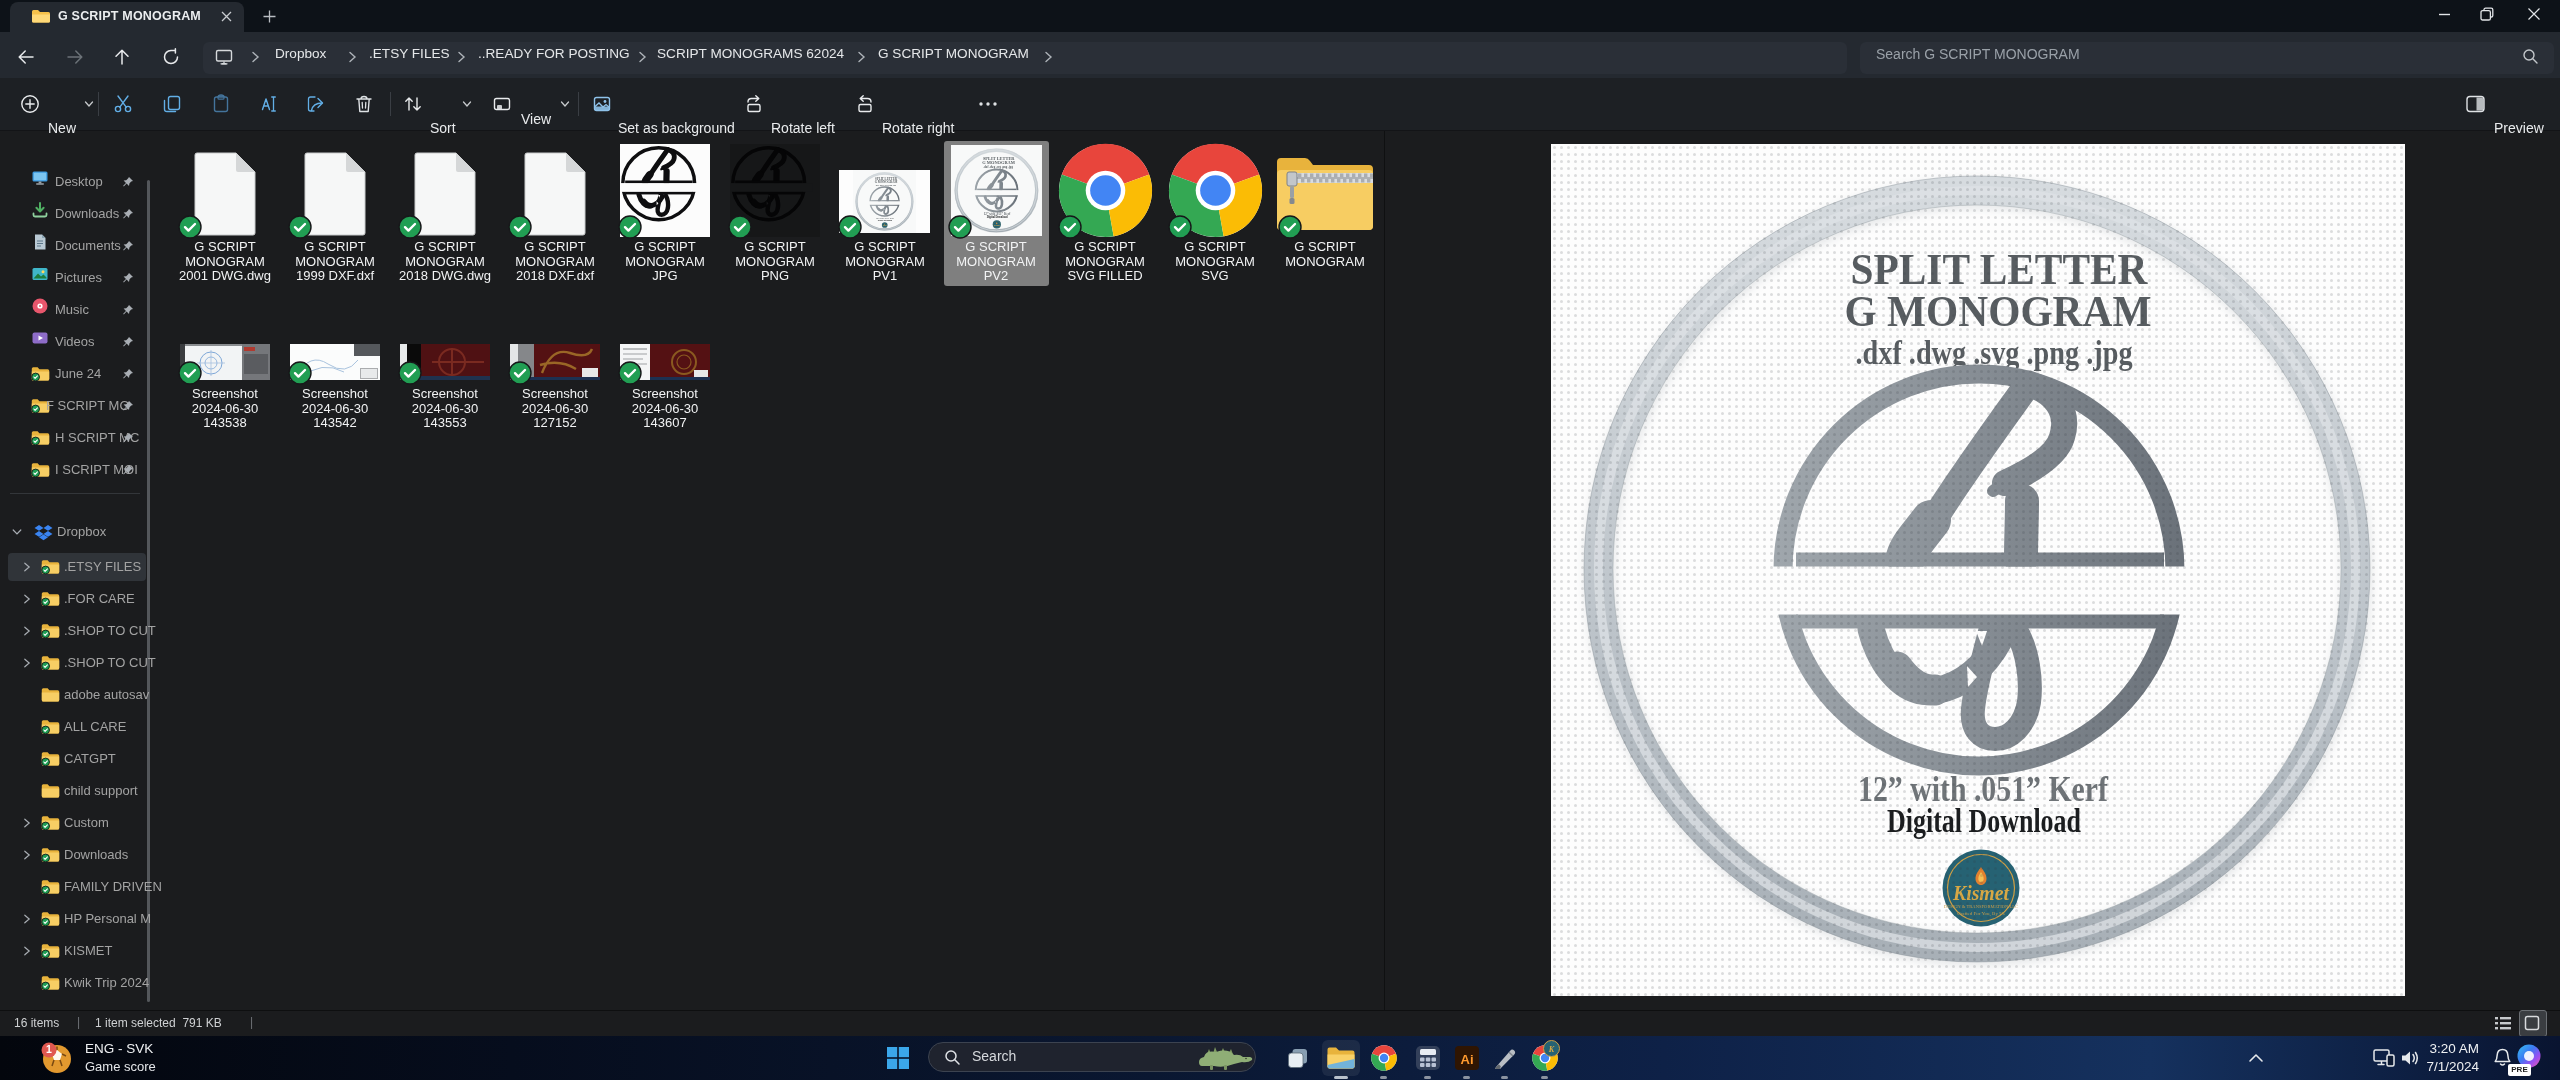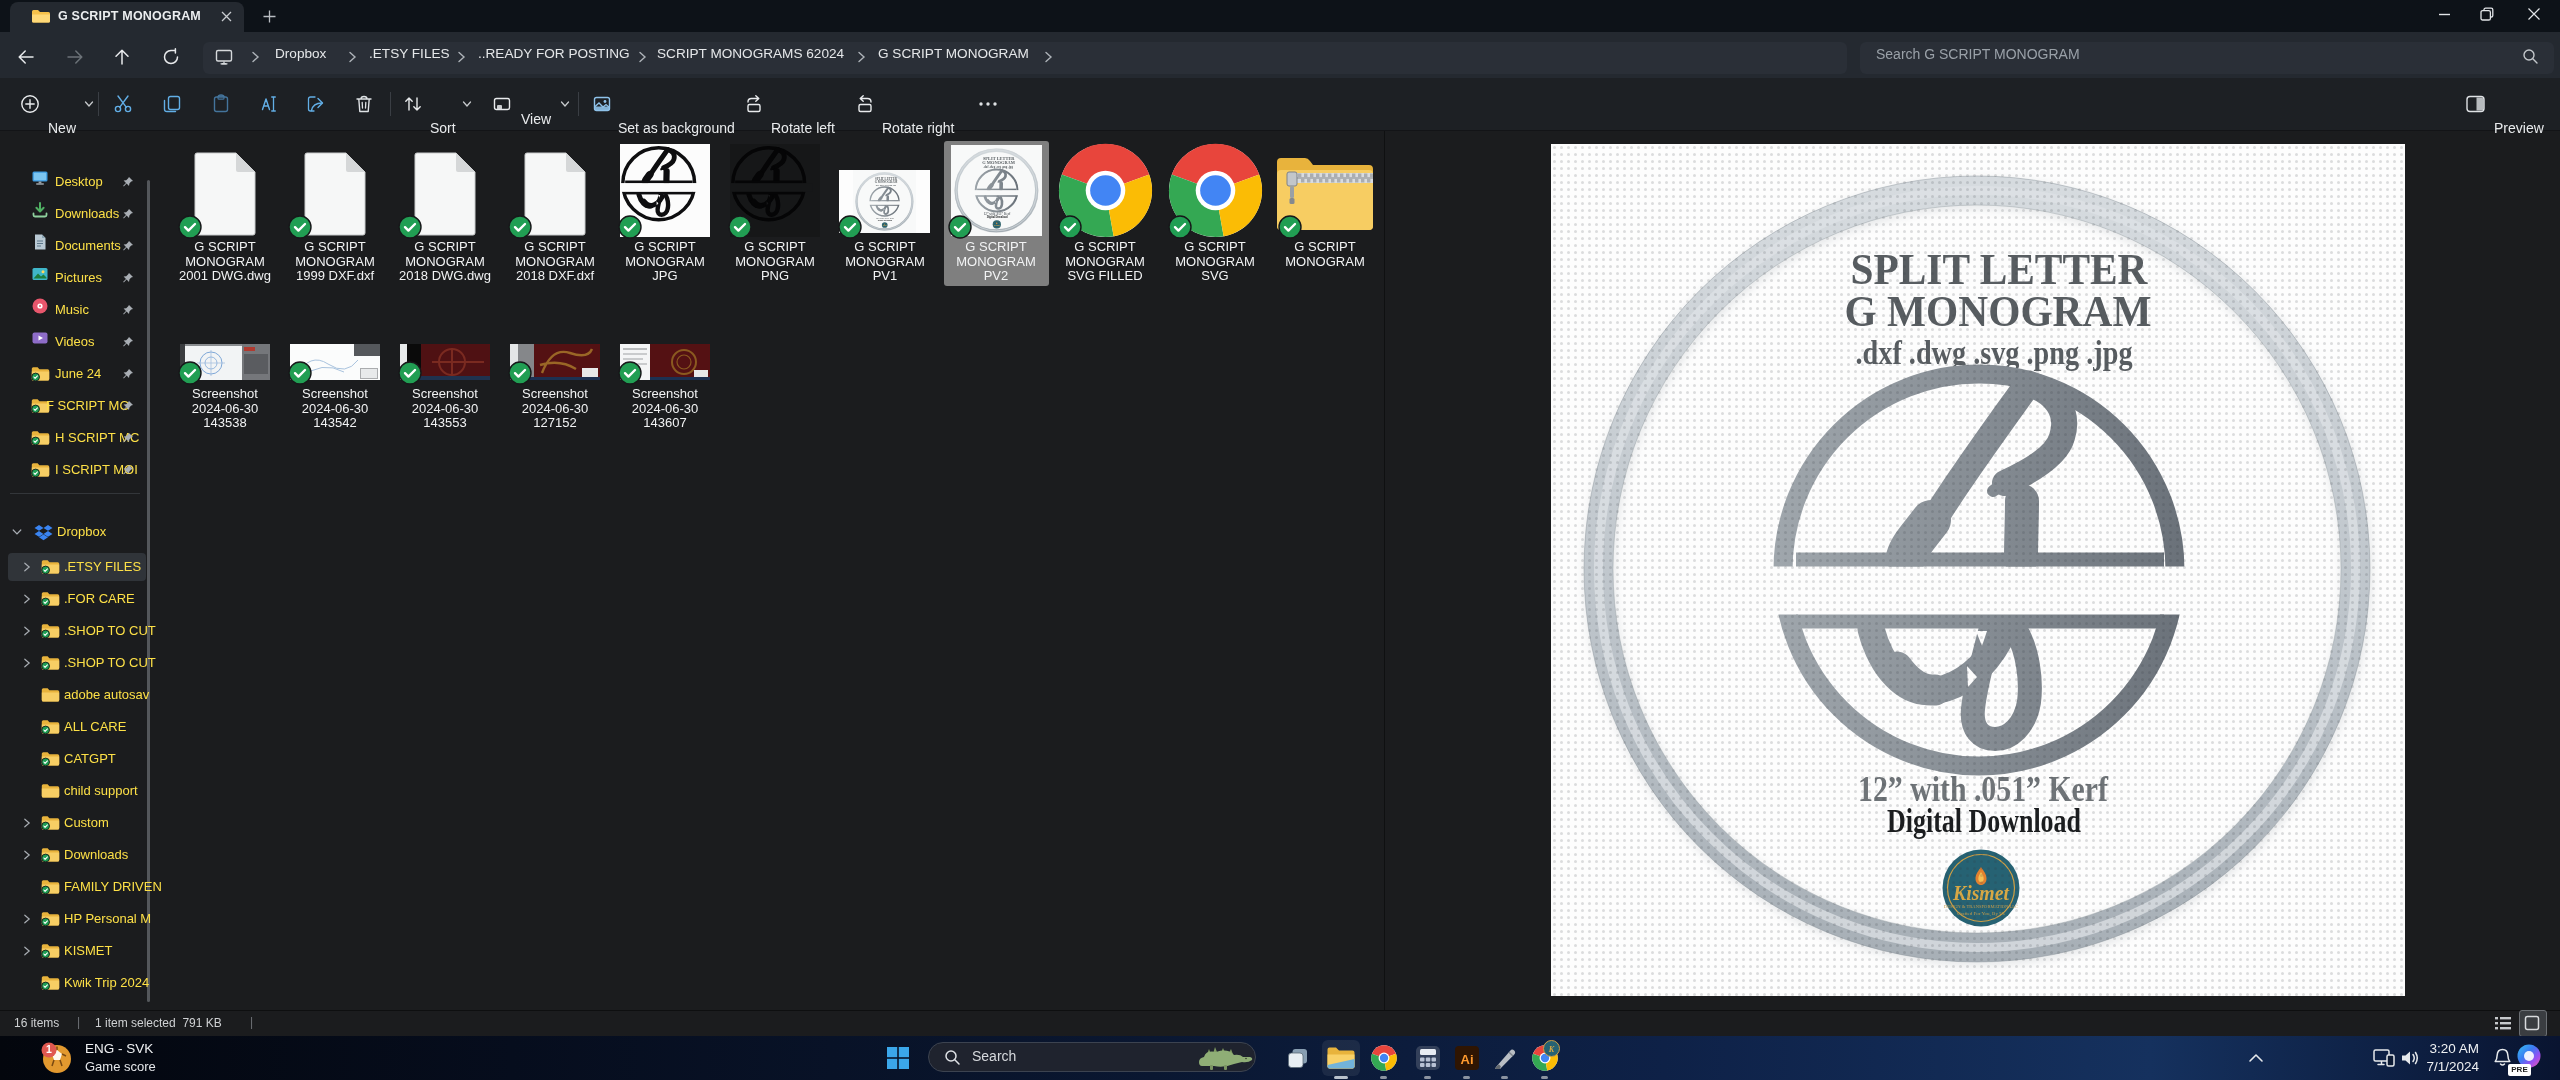--- a/index.html
+++ b/index.html
@@ -8,21 +8,21 @@
   .txt{position:absolute;white-space:nowrap;}
   
   #tabbar{left:0;top:0;width:2560px;height:32px;background:#0d1218;}
   #tab{left:10px;top:2px;width:234px;height:30px;background:#242930;border-radius:8px 8px 0 0;}
   #navbar{left:0;top:32px;width:2560px;height:46px;background:#242930;}
   .pill{position:absolute;background:#2a2f37;border-radius:6px;height:32px;top:42px;}
   #cmdbar{left:0;top:78px;width:2560px;height:52px;background:#1d2024;border-bottom:1px solid #131417;}
   .cmdtxt{color:#e9ebed;font-size:14px;line-height:52px;margin-top:24px;}
   .sep{position:absolute;top:92px;width:1px;height:24px;background:#3a3e44;}
   
-  .srow{position:absolute;height:28px;line-height:28px;color:#fde047;font-size:13px;}
+  .srow{position:absolute;height:28px;line-height:28px;color:#a3a3a3;font-size:13px;}
   
   .cell-label{position:absolute;width:110px;text-align:center;color:#f2f3f4;font-size:13px;line-height:14.6px;}
   
   #statusbar{left:0;top:1010px;width:2560px;height:26px;background:#1b1c1e;border-top:1px solid #0e0f10;color:#cfd1d3;font-size:12px;}
   #taskbar{left:0;top:1036px;width:2560px;height:44px;background:linear-gradient(90deg,#03060d 0%,#060d1d 20%,#0a1731 45%,#0e2147 65%,#15315e 84%,#0e2145 93%,#091430 100%);}
 </style>
 </head>
 <body>
 <div id="screen">
 

